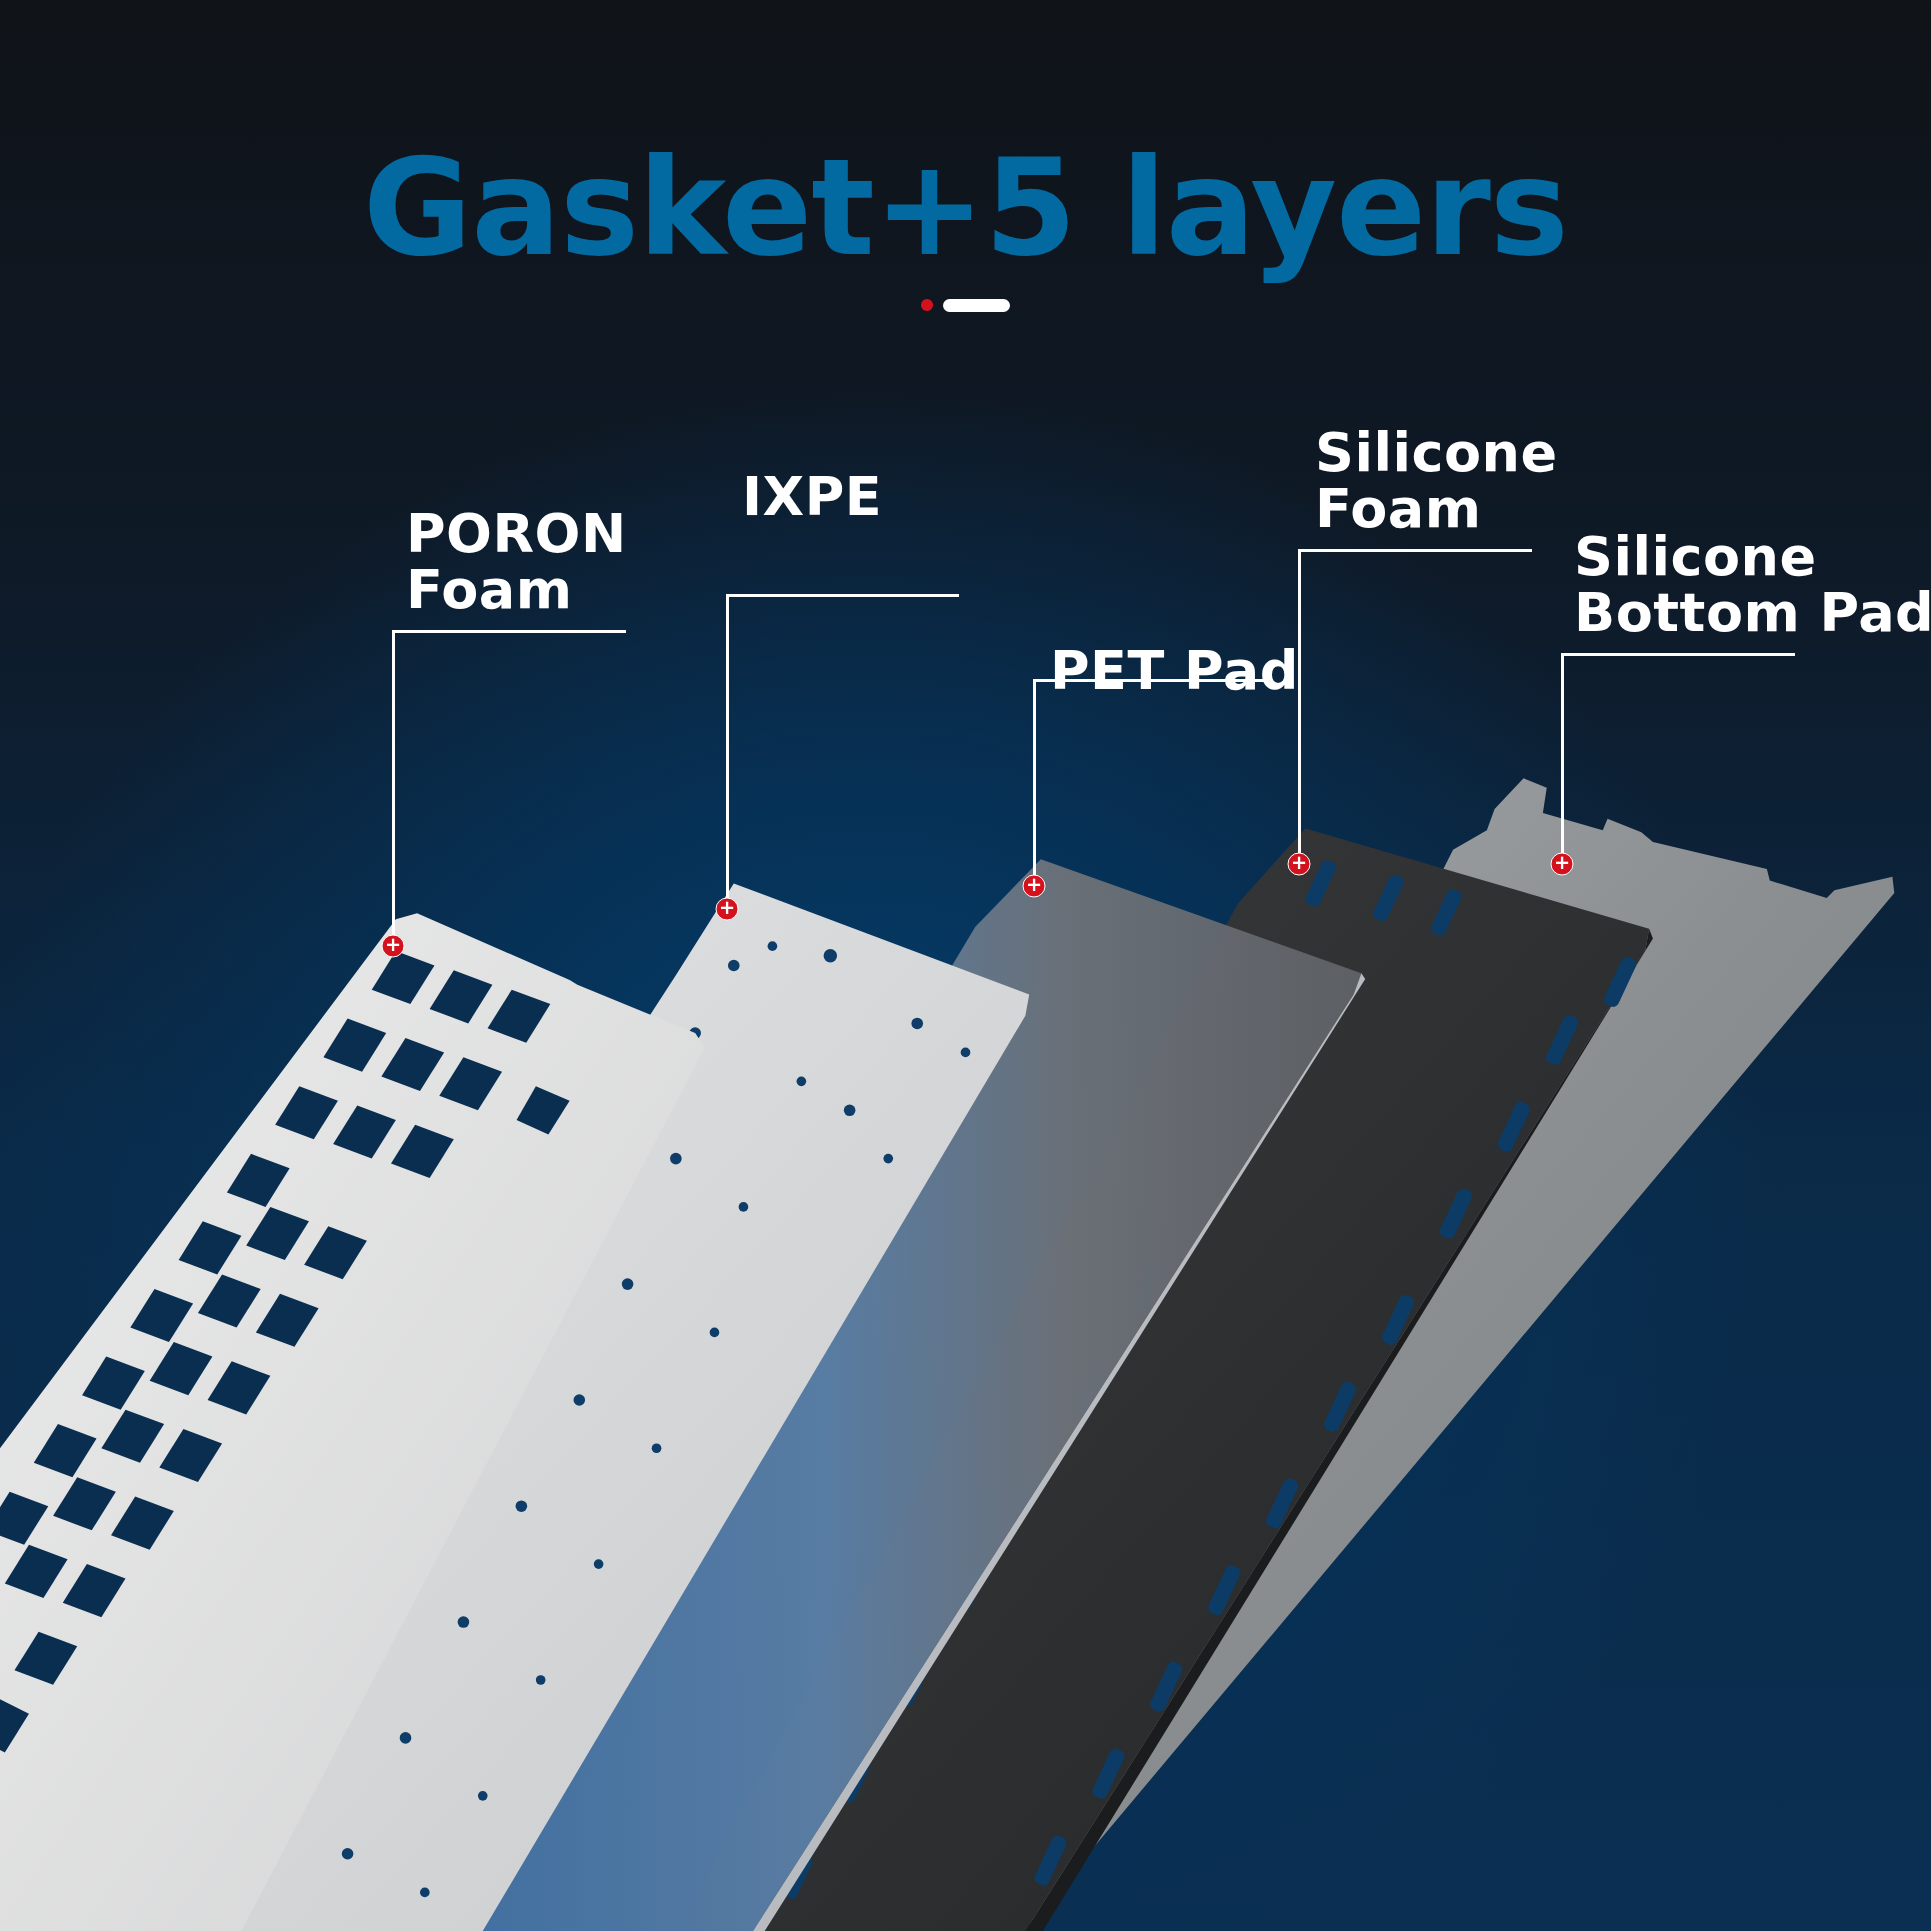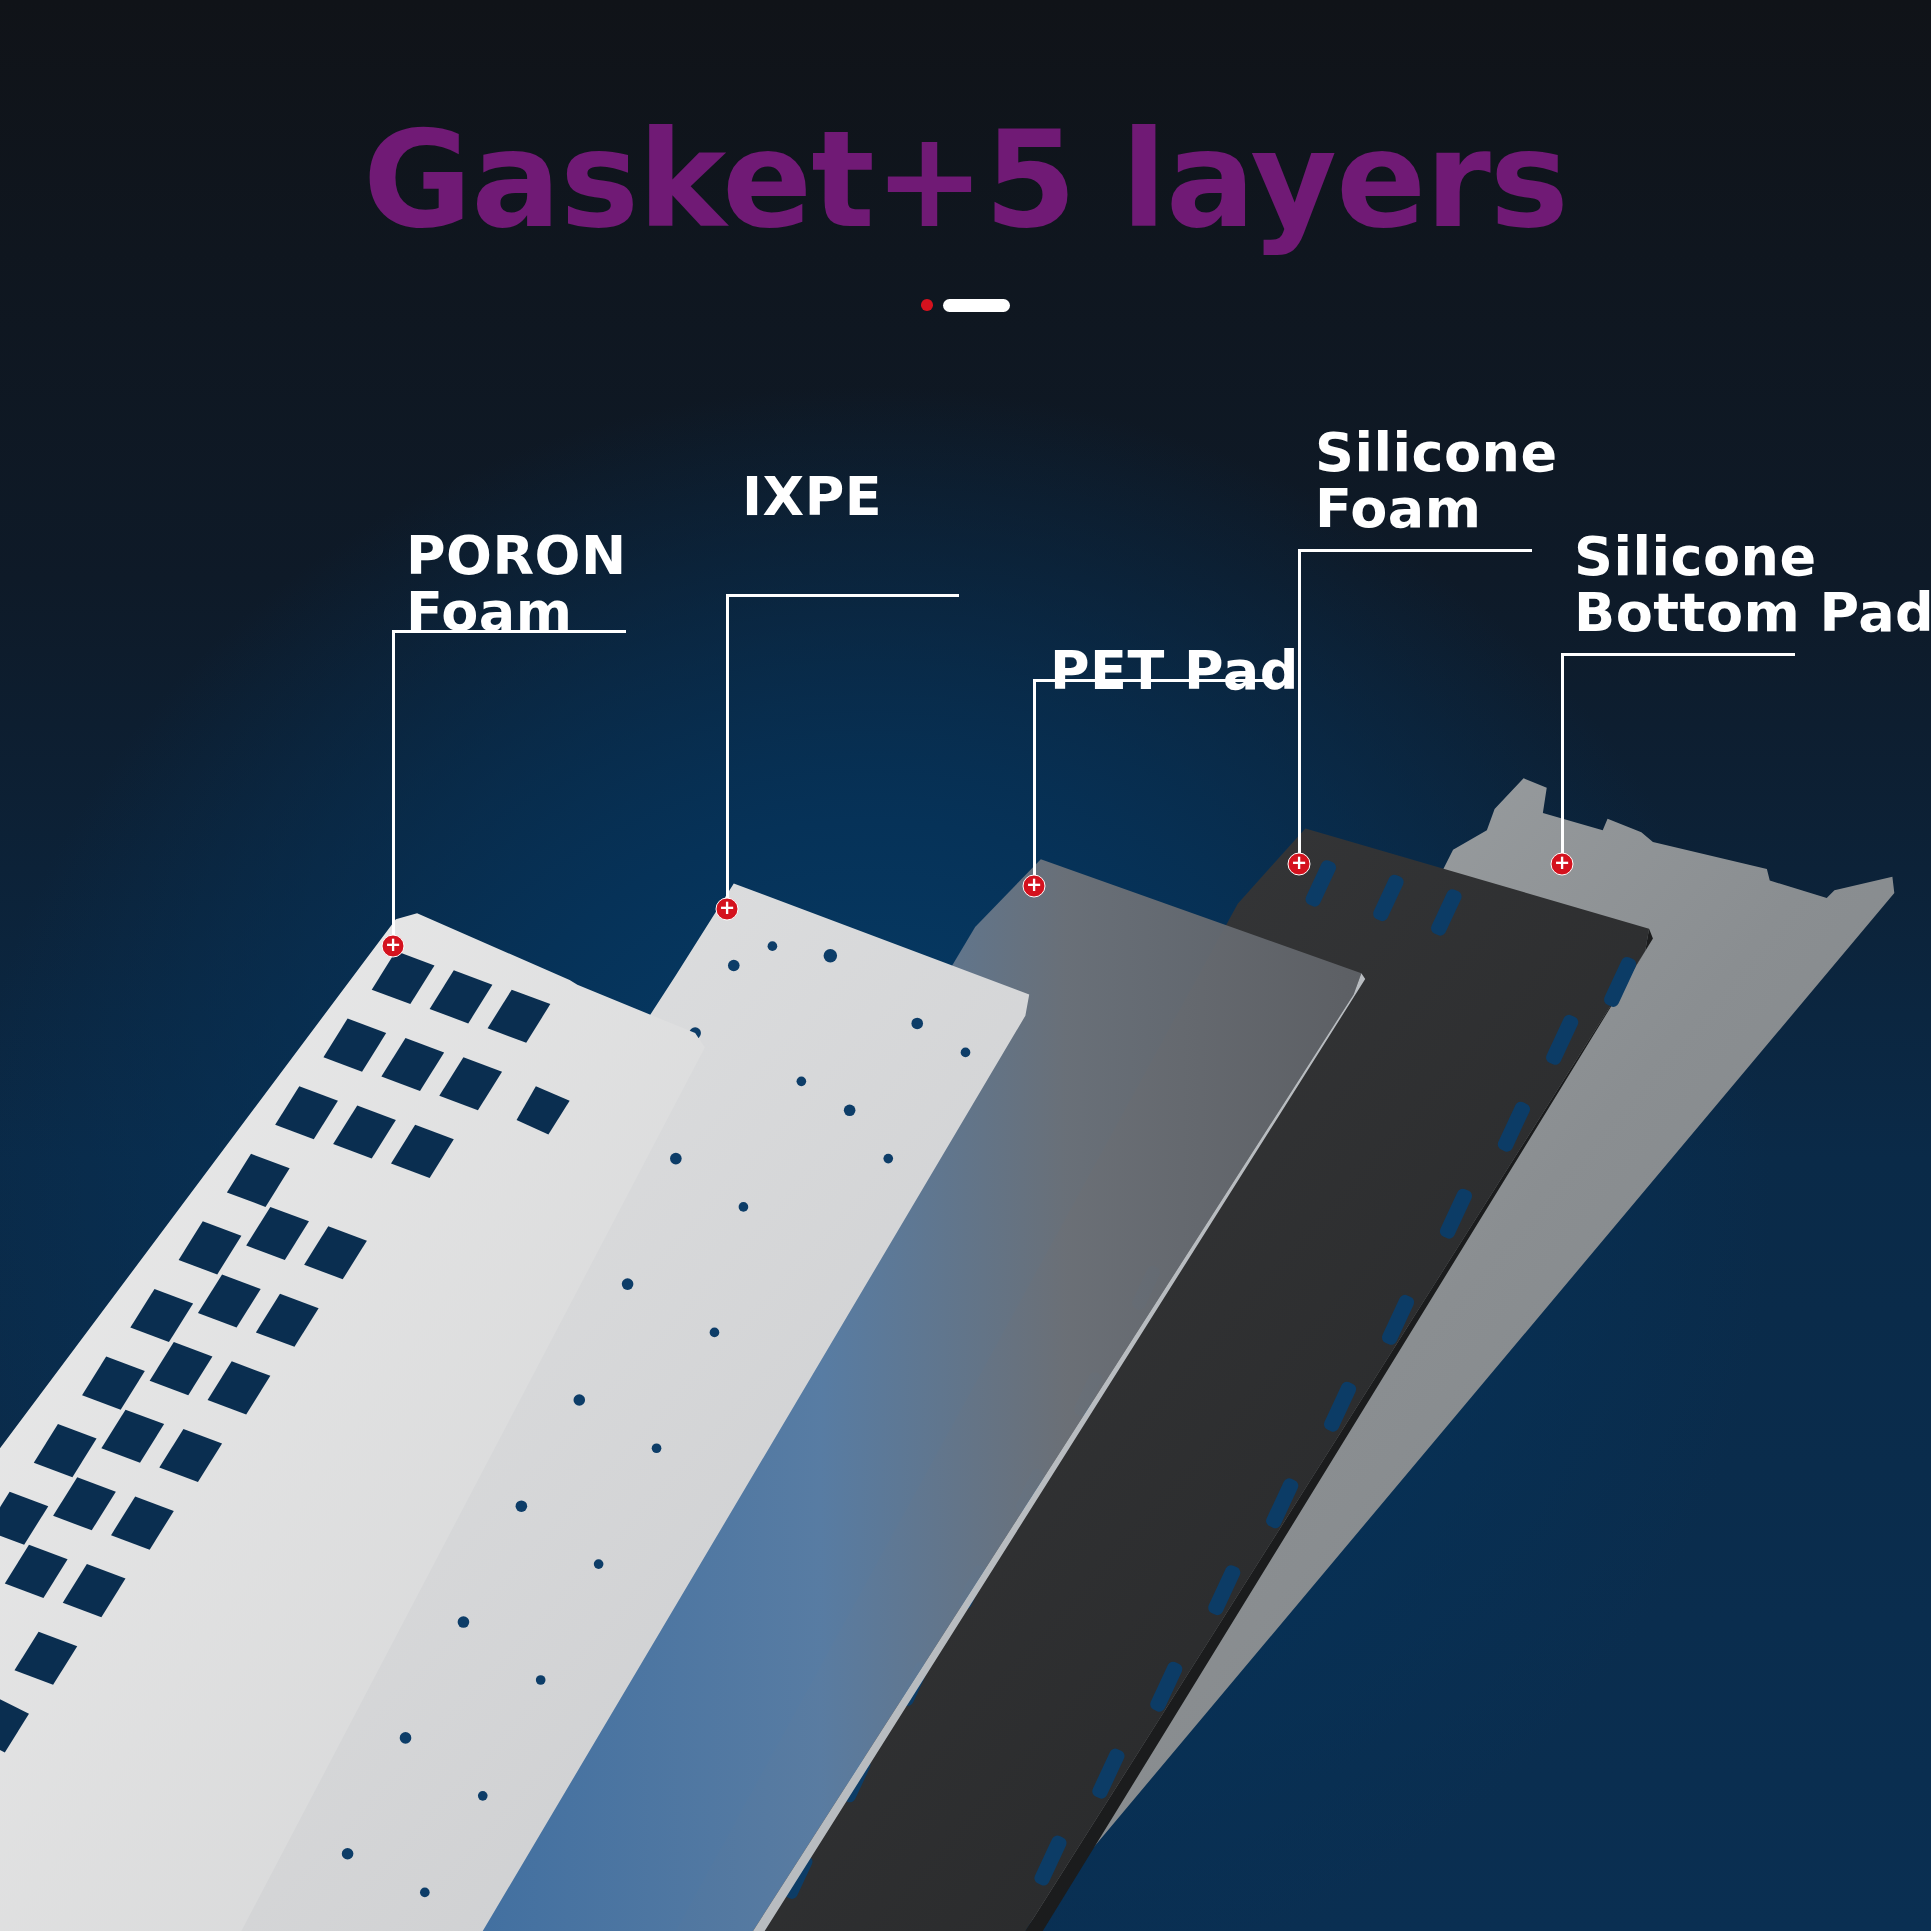--- a/index.html
+++ b/index.html
@@ -4,22 +4,22 @@
 <style>
   html, body { margin:0; padding:0; }
   body {
     width:1931px; height:1931px; position:relative; overflow:hidden;
     background:
       radial-gradient(ellipse 1062px 966px at 869px 1207px, #05406e 0%, #063258 40%, rgba(8,30,52,0.0) 85%),
       linear-gradient(180deg, #101318 0%, #0e1a28 30%, #0a2a48 60%, #0a2f52 100%);
     font-family:"DejaVu Sans", "Liberation Sans", sans-serif;
   }
   .title {
-    position:absolute; left:0; width:1931px; top:108px; text-align:center;
-    color:#701a75; font-weight:bold; font-size:133px; letter-spacing:-1px; line-height:145px;
+    position:absolute; left:0; width:1931px; top:136px; text-align:center;
+    color:#0369a1; font-weight:bold; font-size:133px; letter-spacing:-1px; line-height:145px;
   }
   .accent-dot { position:absolute; left:921px; top:299px; width:11.6px; height:11.6px; border-radius:50%; }
   .accent-bar { position:absolute; left:943px; top:299px; width:67px; height:12.6px; border-radius:6.8px; background:#fff; }
 
   svg.scene { position:absolute; left:0; top:0; }
 
   .label {
     position:absolute; color:#fff; font-weight:bold; font-size:54px; line-height:56px; white-space:nowrap;
     letter-spacing:0.5px;
   }
@@ -180,21 +180,21 @@
 <div class="vline" style="left:1298px; top:549px; height:315px;"></div>
 <div class="hline" style="left:1562px; top:653px; width:233px;"></div>
 <div class="vline" style="left:1561px; top:653px; height:211px;"></div>
 
 <div class="marker" style="left:393px; top:946px;">+</div>
 <div class="marker" style="left:727px; top:909px;">+</div>
 <div class="marker" style="left:1034px; top:886px;">+</div>
 <div class="marker" style="left:1299px; top:864px;">+</div>
 <div class="marker" style="left:1562px; top:864px;">+</div>
 
-<div class="label" style="left:406px; top:506px;margin-top:22px;">
+<div class="label" style="left:406px; top:506px;">
   <div>PORON</div>
   <div>Foam</div>
 </div>
 <div class="label" style="left:742px; top:469px;">
   <div>IXPE</div>
 </div>
 <div class="label" style="left:1050px; top:643px;">
   <div>PET Pad</div>
 </div>
 <div class="label" style="left:1315px; top:425px;">

